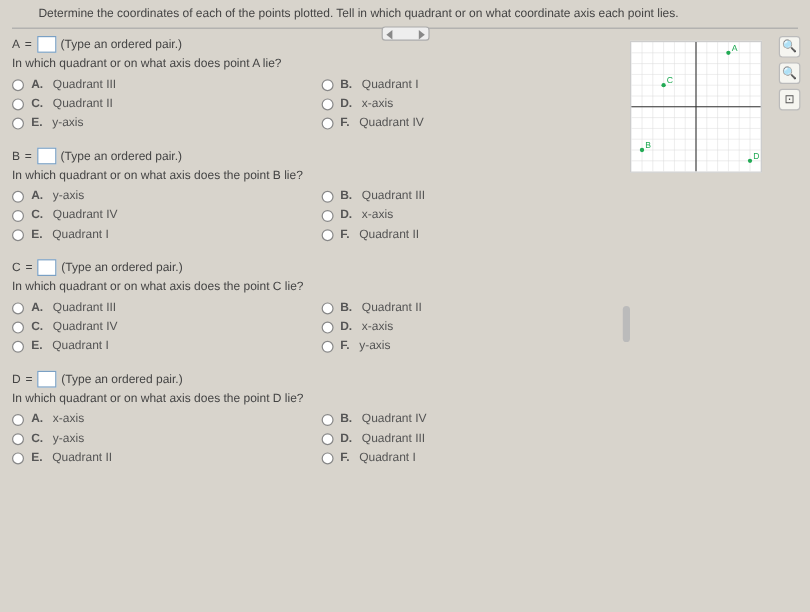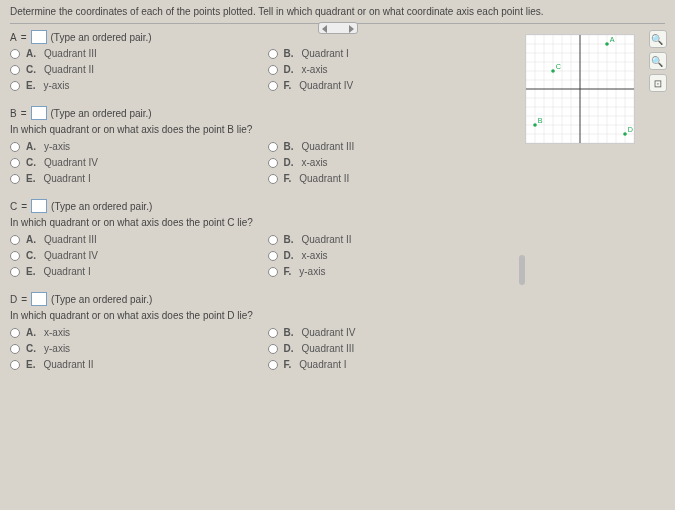--- a/index.html
+++ b/index.html
@@ -10,20 +10,21 @@
     background: #d8d4cc;
     width: 675px;
     height: 510px;
     overflow: hidden;
     position: relative;
   }
   .instruction {
     padding: 6px 10px 4px 10px;
     font-size: 10px;
     color: #444;
+    margin-left: 22px;
   }
   .divider {
     border-top: 1px solid #aaa;
     margin: 2px 10px 6px 10px;
   }
   .content {
     display: flex;
     padding: 0 10px;
   }
   .left {
@@ -145,20 +146,21 @@
 <div class="content">
   <div class="left">
 
     <div class="block">
       <div class="prompt-line">
         <span>A</span>
         <span>=</span>
         <span class="input-box"></span>
         <span>(Type an ordered pair.)</span>
       </div>
+      <div class="sub-q">In which quadrant or on what axis does point A lie?</div>
       <div class="options">
         <div class="col">
           <div class="opt">
               <span class="radio"></span>
               <span class="opt-letter">A.</span>
               <span>Quadrant III</span>
             </div>
           <div class="opt">
               <span class="radio"></span>
               <span class="opt-letter">C.</span>

